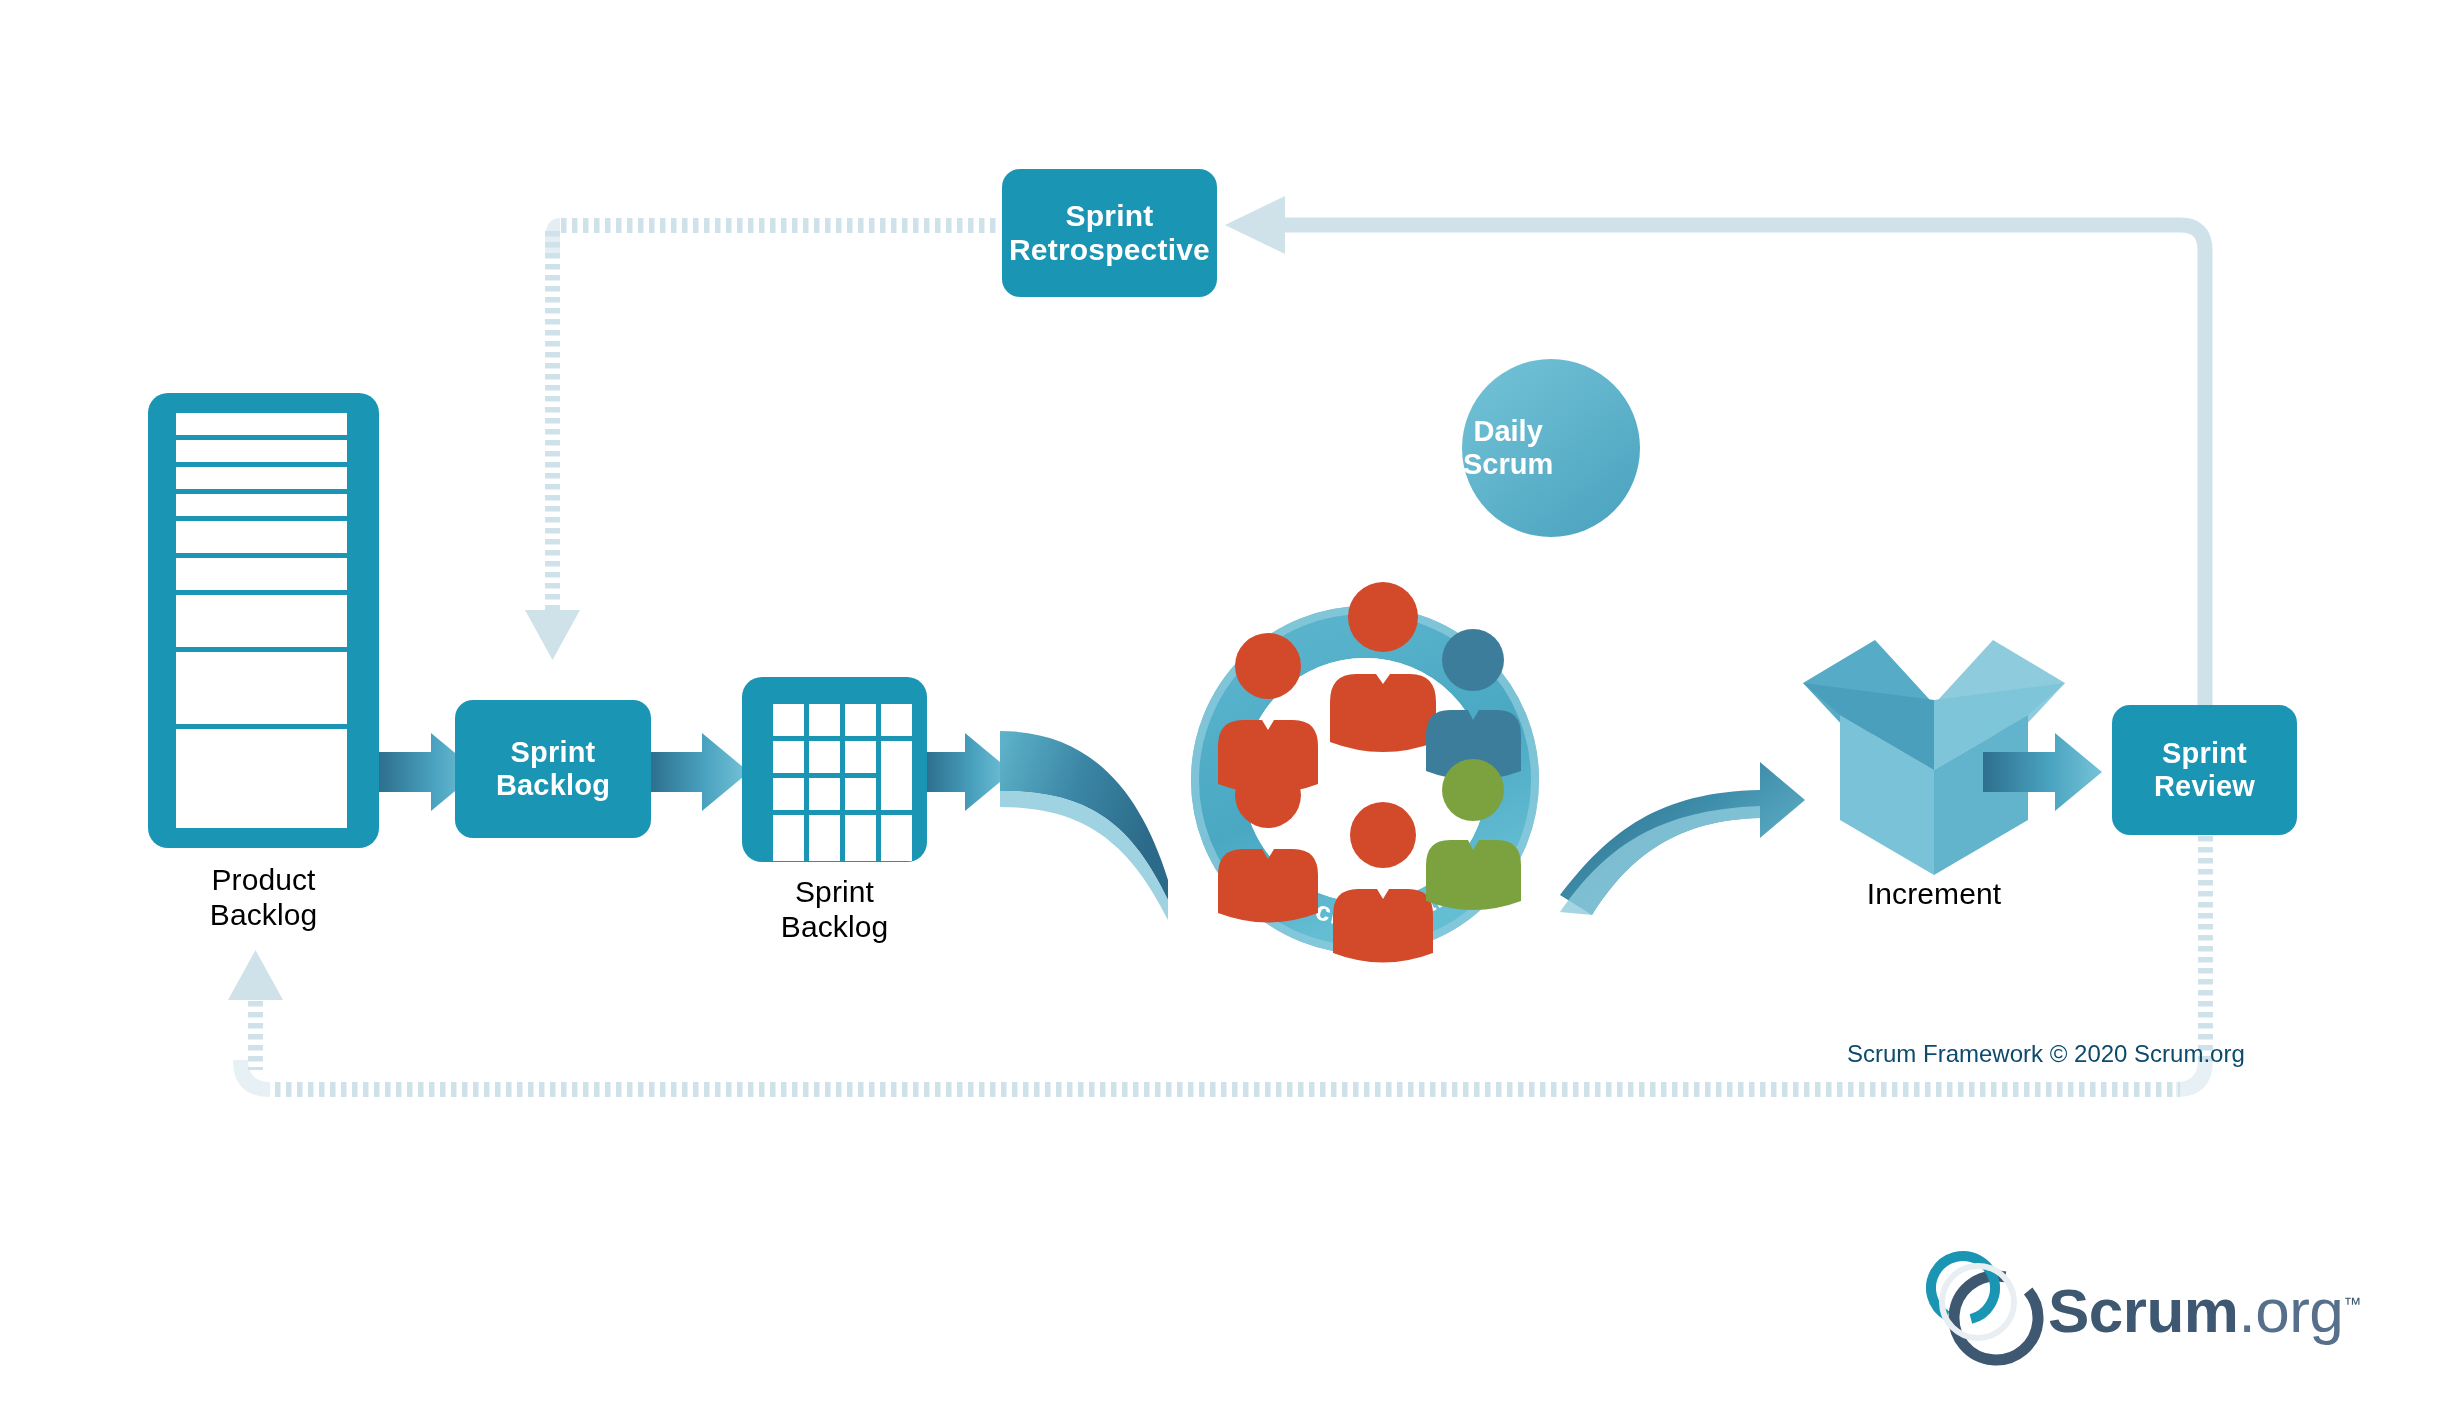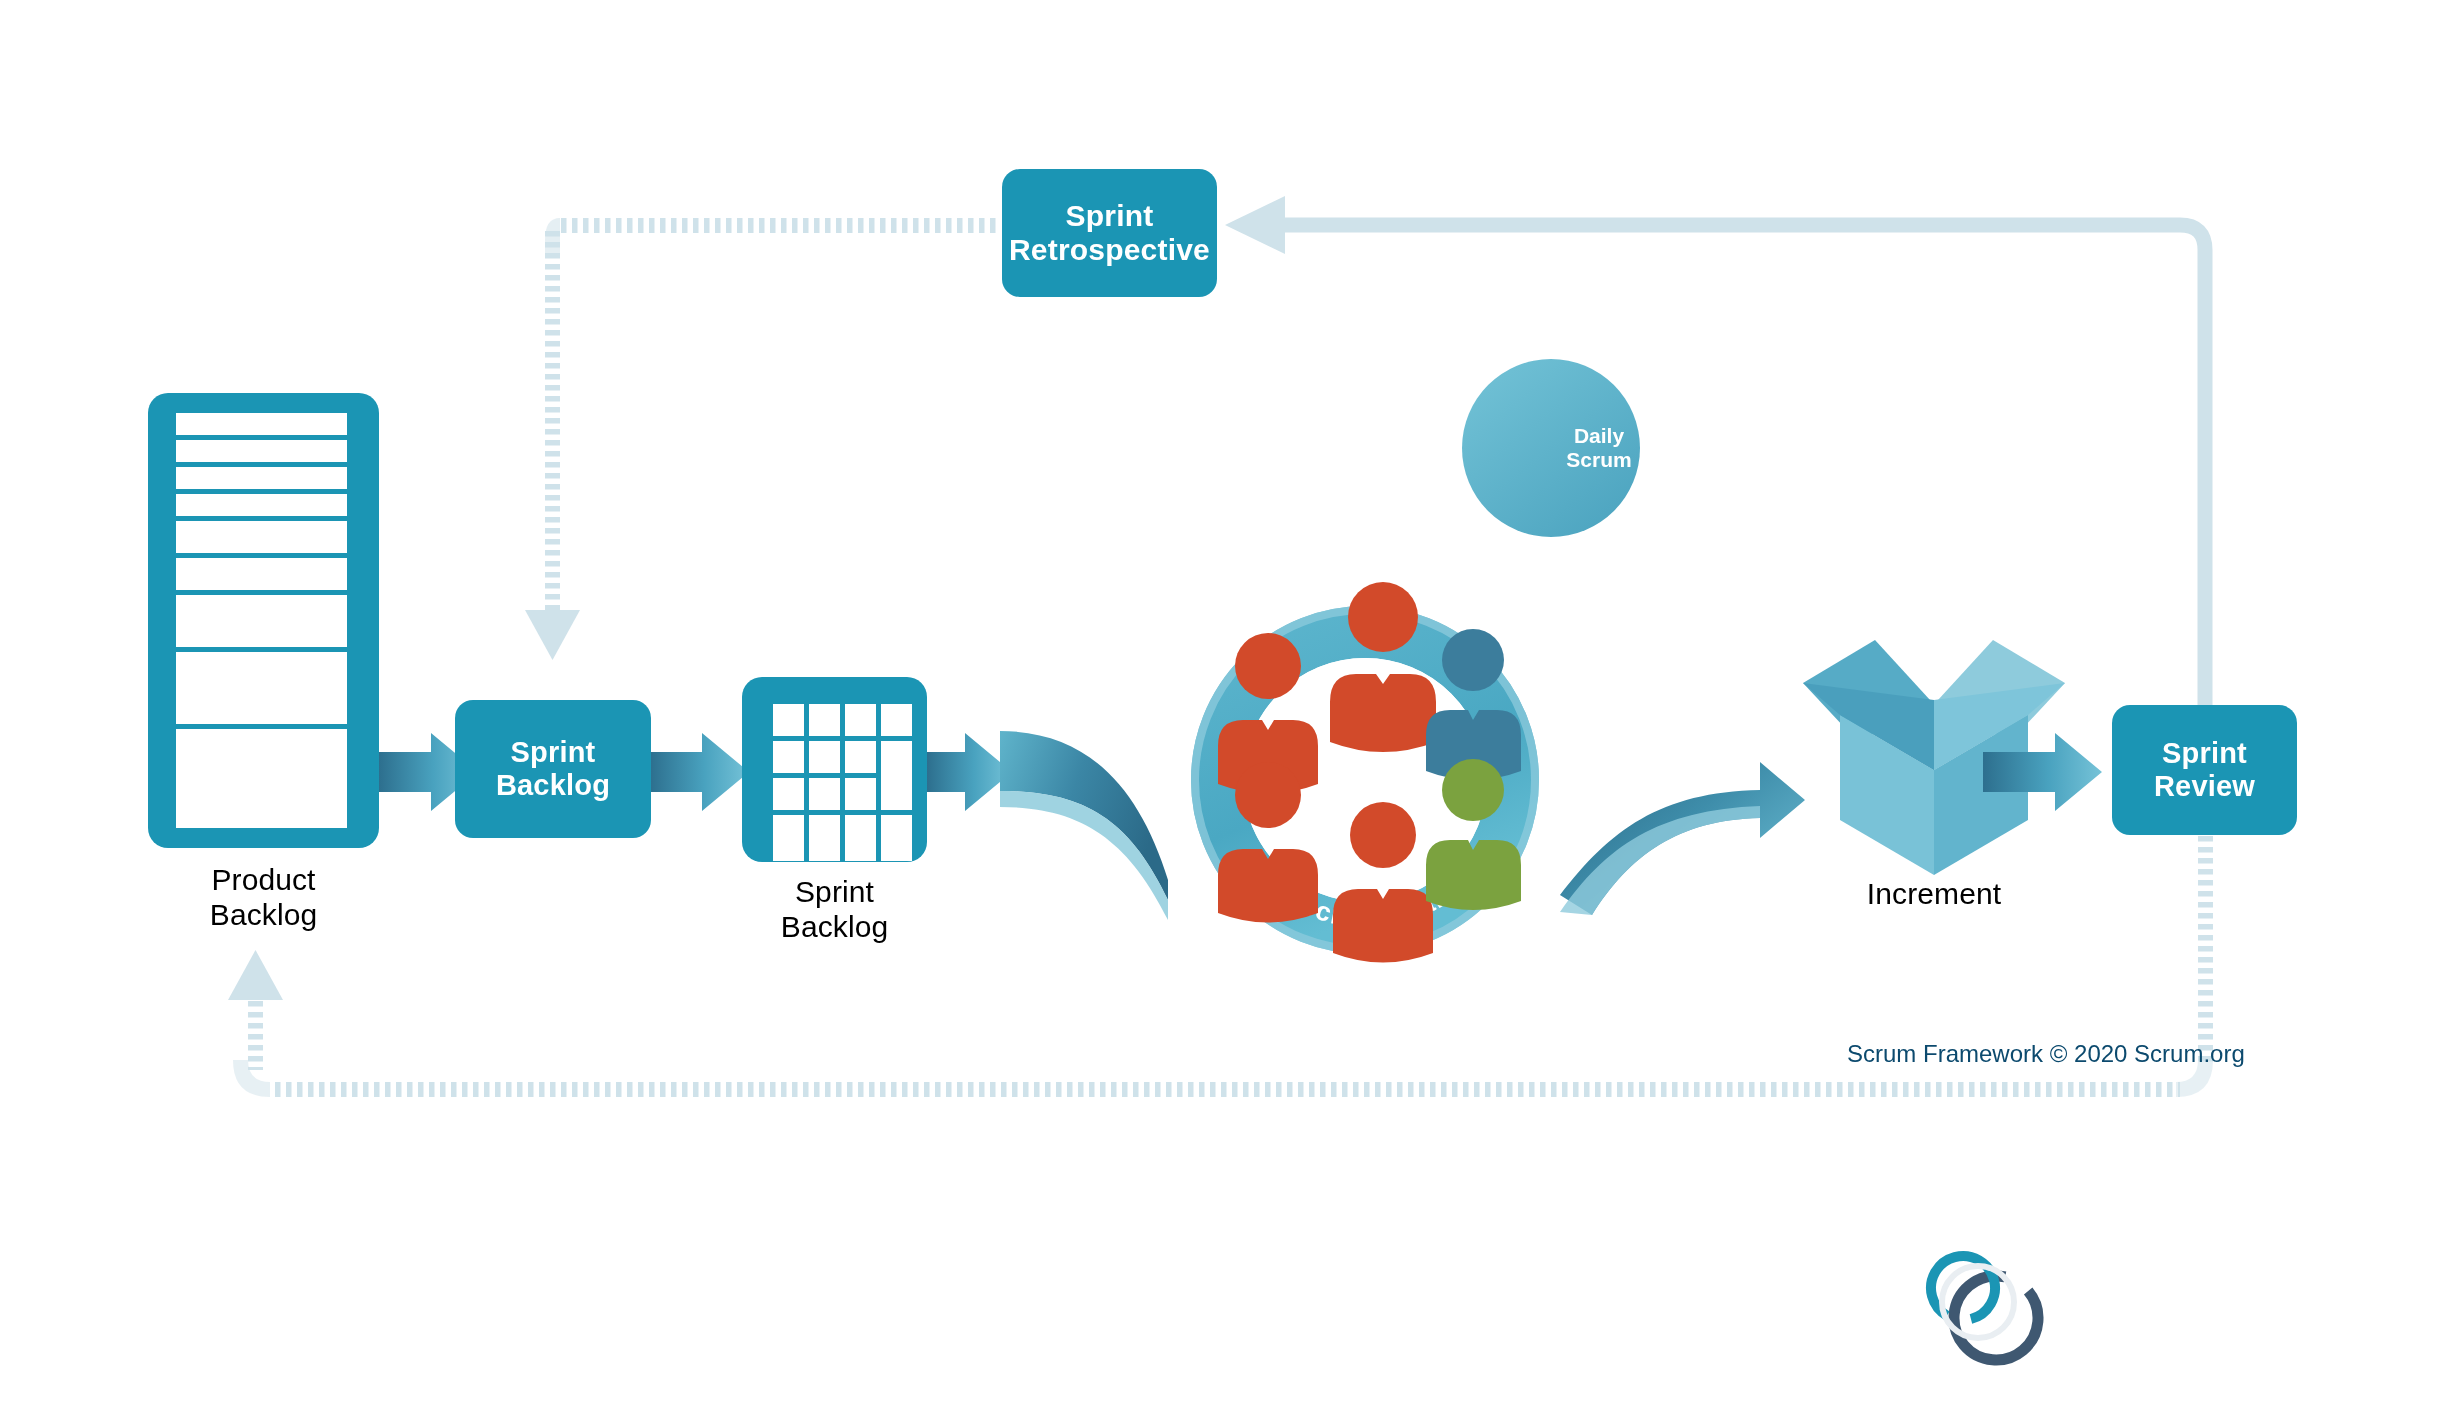--- a/index.html
+++ b/index.html
@@ -251,23 +251,23 @@
     </div>
   </div>
 
   <div class="node tealbox" style="left:2112px;top:705px;width:185px;height:130px;font-size:29px;">
     <div>
       <span>Sprint</span><br>
       <span>Review</span>
     </div>
   </div>
 
-  <div class="node" style="left:1510px;top:359px;width:178px;height:178px;border-radius:50%;
-              display:flex;align-items:center;justify-content:center;text-align:center;
-              color:#fff;font-weight:bold;font-size:21px;line-height:1.15;">
+  <div class="node" style="left:1463px;top:359px;width:178px;height:178px;border-radius:50%;
+              display:flex;align-items:center;text-align:center;
+              color:#fff;font-weight:bold;font-size:29px;line-height:1.15;">
     <div>
       <span>Daily</span><br>
       <span>Scrum</span>
     </div>
   </div>
 
   <div class="caption" style="left:148px;top:863px;width:231px;font-size:30px;">
     <span>Product</span><br>
     <span>Backlog</span>
   </div>
@@ -276,14 +276,17 @@
     <span>Sprint</span><br>
     <span>Backlog</span>
   </div>
 
   <div class="caption" style="left:1804px;top:877px;width:260px;font-size:30px;">
     <span>Increment</span>
   </div>
 
   <div class="credit" style="left:1847px;top:1040px;font-size:24px;">Scrum Framework © 2020 Scrum.org</div>
 
+  <div class="logo-word" style="left:2048px;top:1275px;font-size:62px;letter-spacing:-0.5px;">
+    <span>Scrum</span><span class="tld">.org</span><span class="tm">™</span>
+  </div>
 
 </div>
 
 </body></html>

